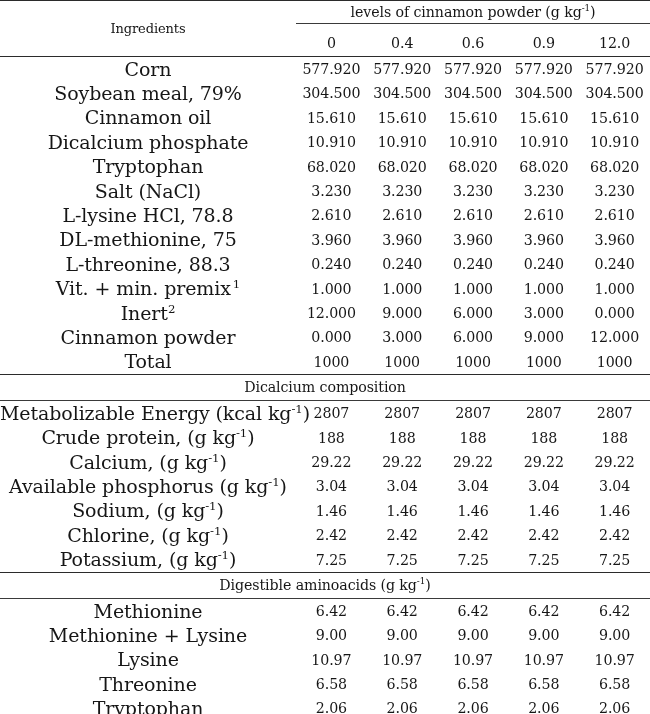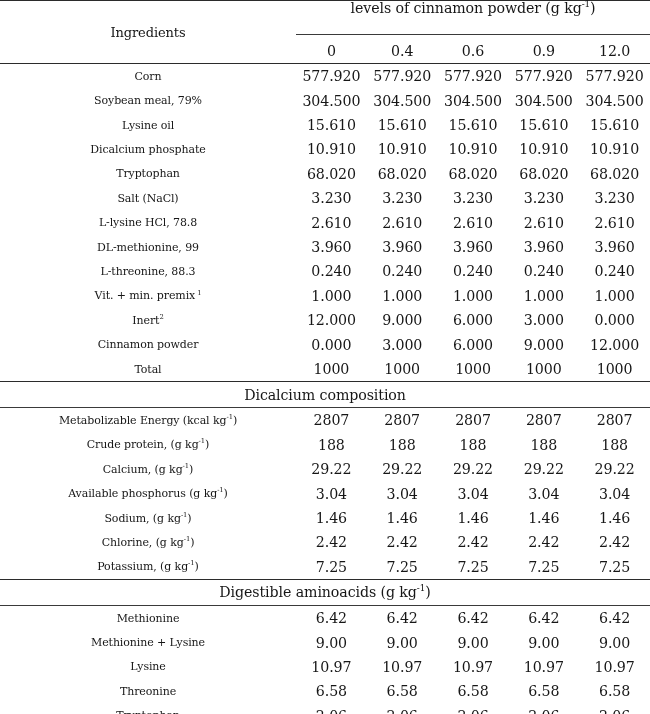--- a/index.html
+++ b/index.html
@@ -59,34 +59,34 @@
     vertical-align: middle;
   }
   .levels-cell {
     font-size: 14.2px;
     padding-bottom: 3px !important;
     vertical-align: bottom;
   }
   .levels-underline {
     border-bottom: 1.05px solid #3a3a3a;
     display: block;
-    padding-bottom: 19px;
+    padding-bottom: 3px;
   }
   .level-head td {
     height: 25px;
     font-size: 14.2px;
   }
 
   
   .data-row td {
     height: 24.4px;
     font-size: 14.2px;
   }
   .data-row td.label {
-    font-size: 11px;
+    font-size: 19px;
   }
   .section-row td {
     height: 25px;
     font-size: 14.2px;
     text-align: center;
   }
   sup {
     font-size: 0.62em;
     vertical-align: super;
     line-height: 0;
@@ -136,21 +136,21 @@
         </tr>
         <tr class="data-row">
           <td class="label">Soybean meal, 79%</td>
           <td>304.500</td>
           <td>304.500</td>
           <td>304.500</td>
           <td>304.500</td>
           <td>304.500</td>
         </tr>
         <tr class="data-row">
-          <td class="label">Lysine oil</td>
+          <td class="label">Cinnamon oil</td>
           <td>15.610</td>
           <td>15.610</td>
           <td>15.610</td>
           <td>15.610</td>
           <td>15.610</td>
         </tr>
         <tr class="data-row">
           <td class="label">Dicalcium phosphate</td>
           <td>10.910</td>
           <td>10.910</td>
@@ -176,21 +176,21 @@
         </tr>
         <tr class="data-row">
           <td class="label">L-lysine HCl, 78.8</td>
           <td>2.610</td>
           <td>2.610</td>
           <td>2.610</td>
           <td>2.610</td>
           <td>2.610</td>
         </tr>
         <tr class="data-row">
-          <td class="label">DL-methionine, 99</td>
+          <td class="label">DL-methionine, 75</td>
           <td>3.960</td>
           <td>3.960</td>
           <td>3.960</td>
           <td>3.960</td>
           <td>3.960</td>
         </tr>
         <tr class="data-row">
           <td class="label">L-threonine, 88.3</td>
           <td>0.240</td>
           <td>0.240</td>

